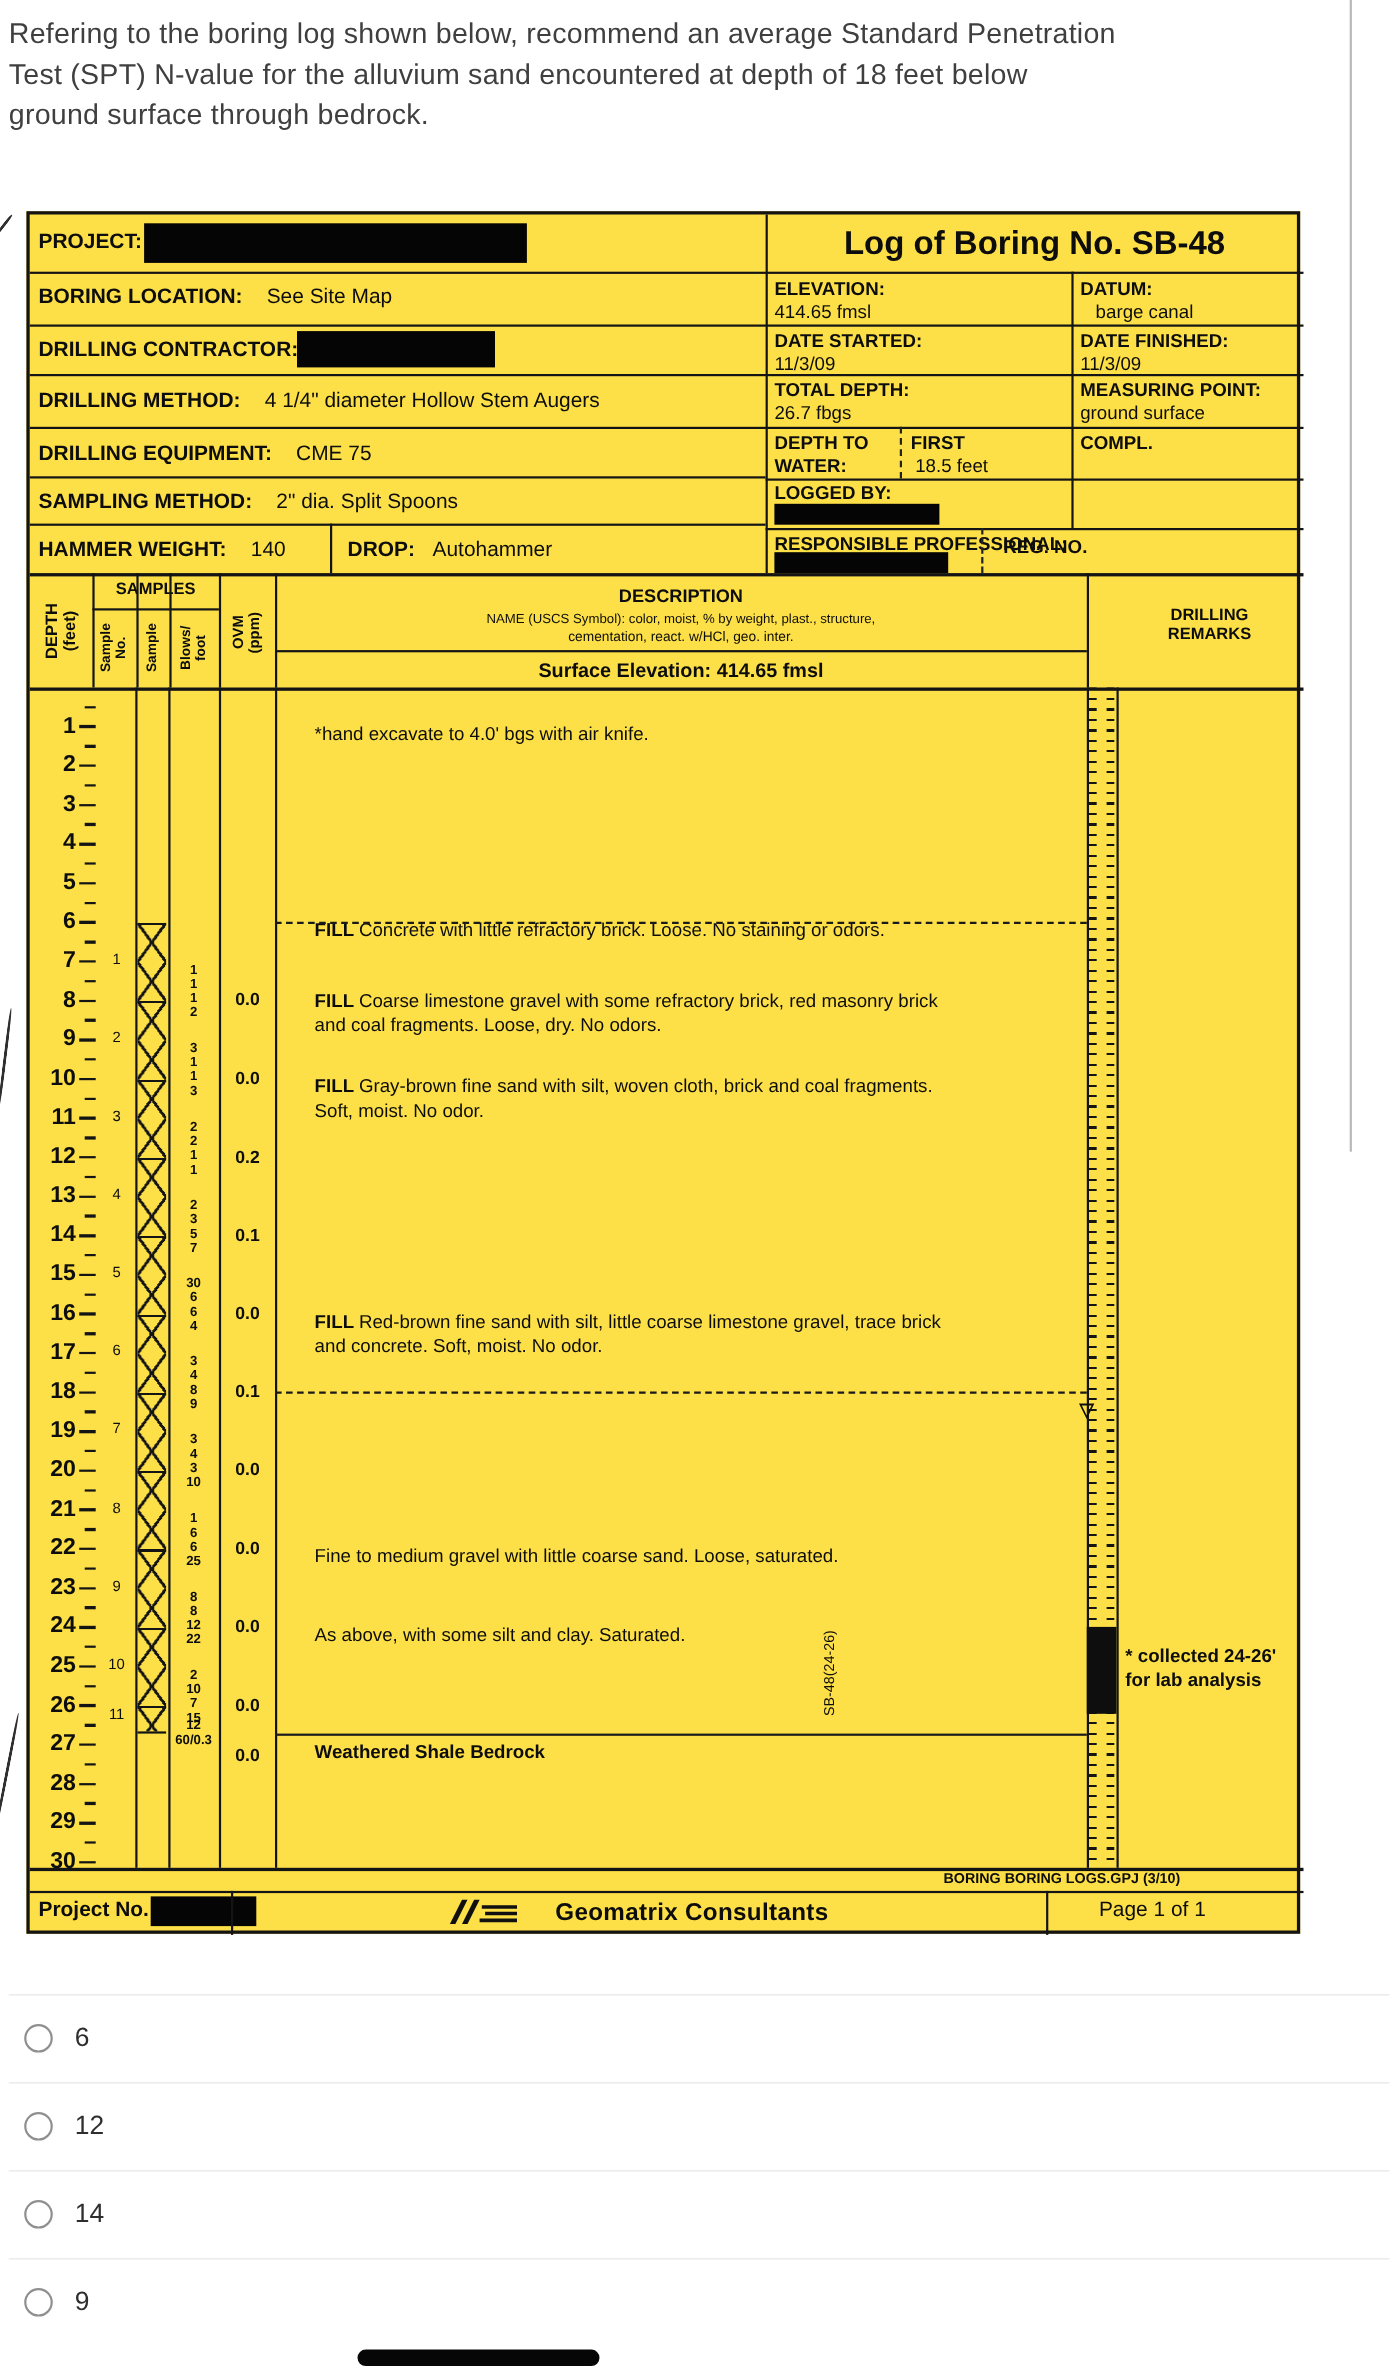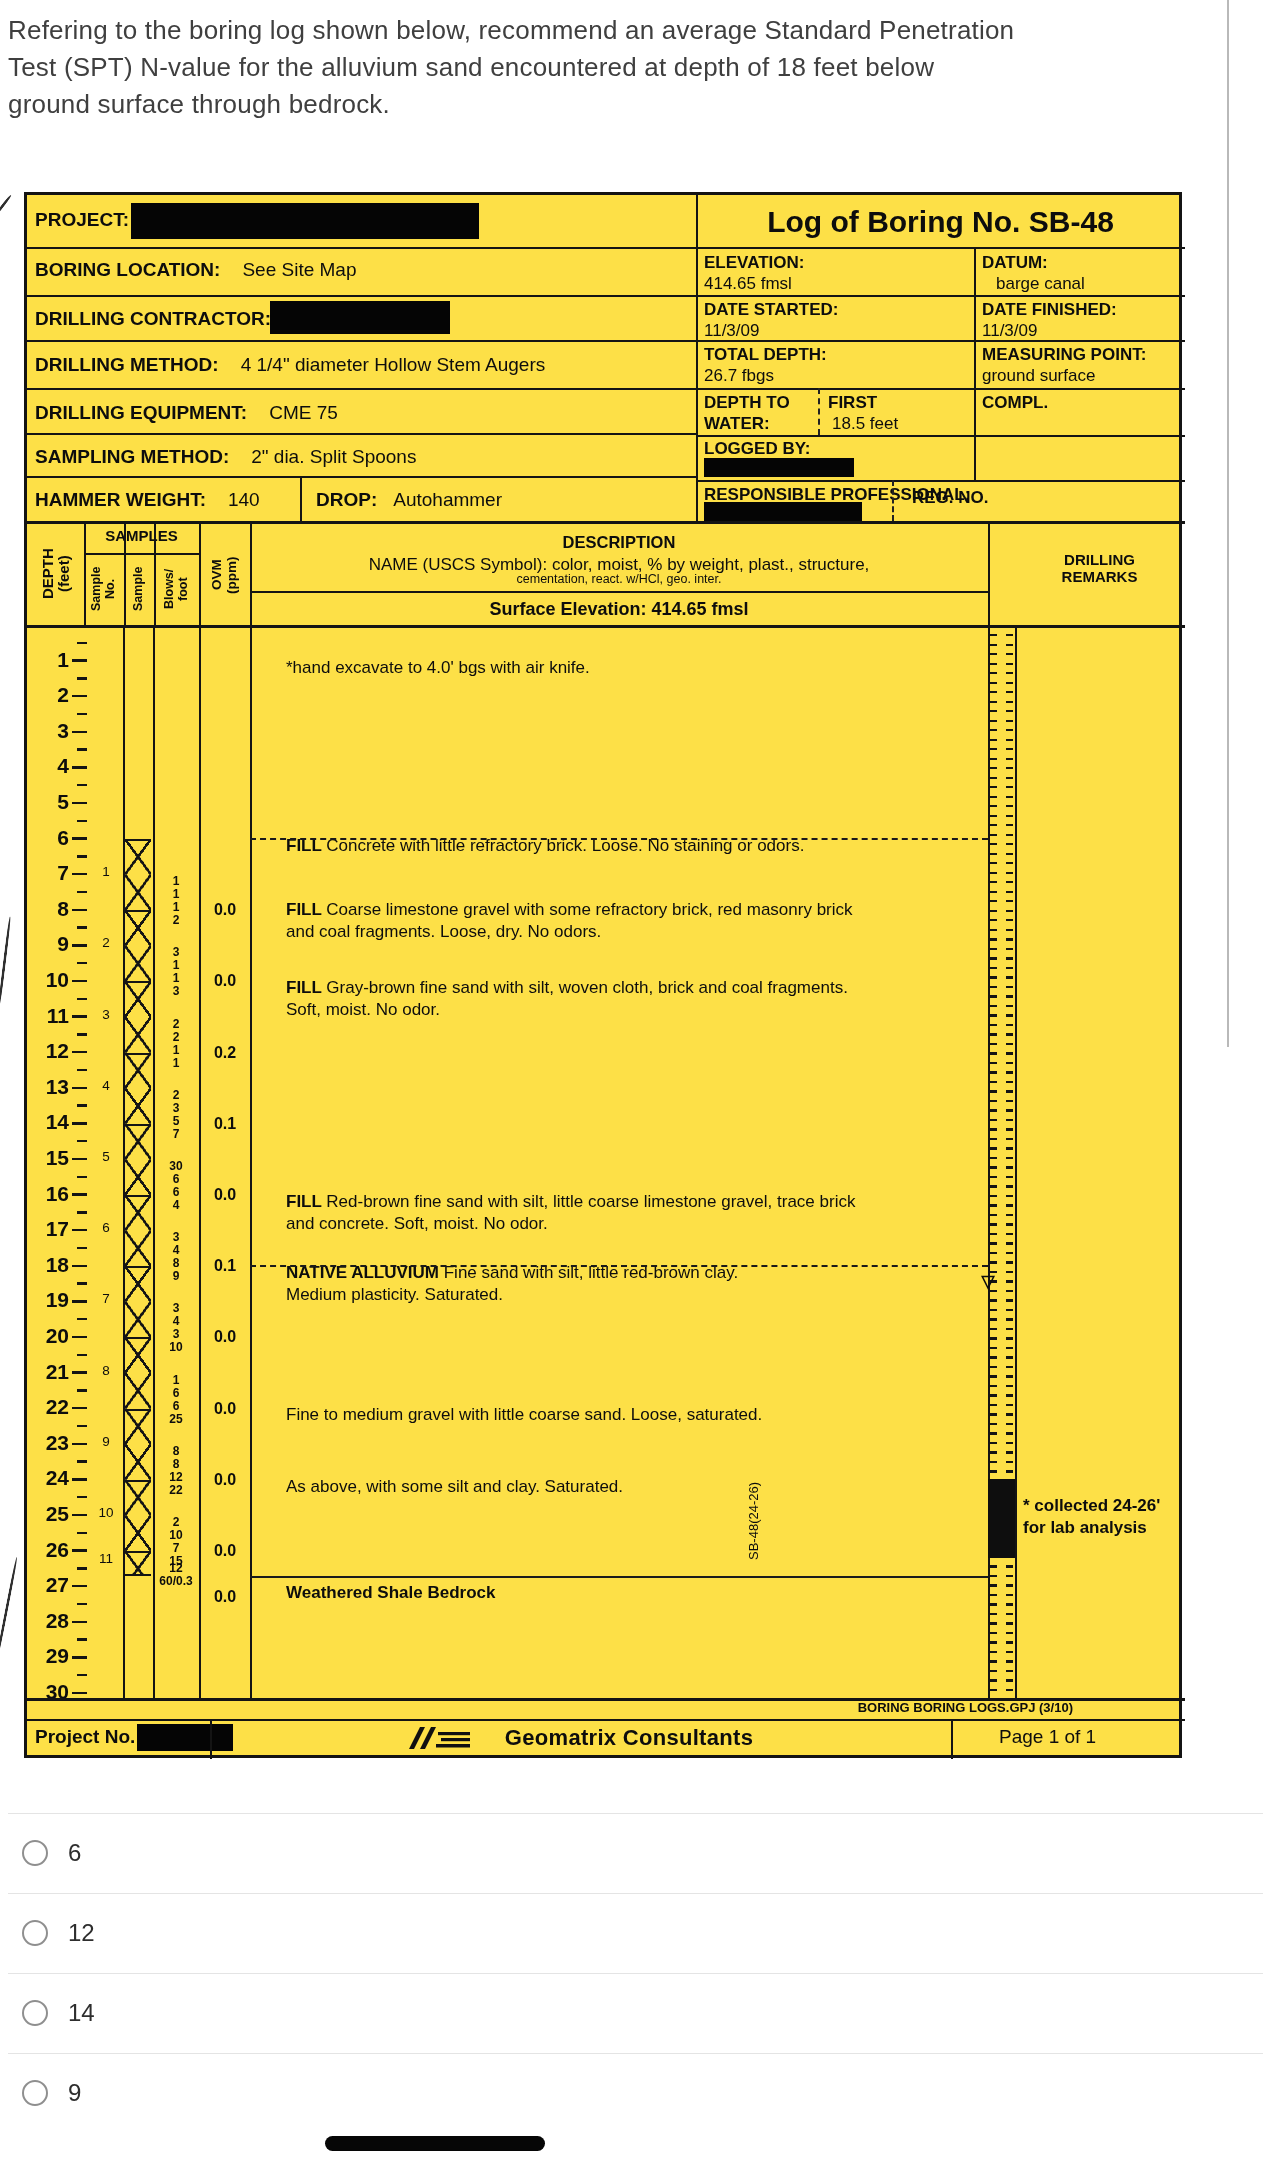--- a/index.html
+++ b/index.html
@@ -175,21 +175,21 @@
 (feet)</div>
   <div class="band-label" style="left:57px;top:332px;width:115px;font-size:15px">SAMPLES</div>
   <div class="vtext" style="left:57px;top:358px;width:40px;height:72px">Sample
 No.</div>
   <div class="vtext" style="left:97px;top:358px;width:30px;height:72px">Sample</div>
   <div class="vtext" style="left:127px;top:358px;width:45px;height:72px">Blows/
 foot</div>
   <div class="vtext" style="left:172px;top:334px;width:51px;height:92px;font-size:13.5px">OVM
 (ppm)</div>
   <div class="band-label" style="left:223px;top:338px;width:738px;font-size:16.5px;font-weight:600">DESCRIPTION</div>
-  <div class="band-label" style="left:223px;top:360px;width:738px;font-size:17px;font-weight:500">NAME (USCS Symbol): color, moist, % by weight, plast., structure,</div>
+  <div class="band-label" style="left:223px;top:360px;width:738px;font-size:12px;font-weight:500">NAME (USCS Symbol): color, moist, % by weight, plast., structure,</div>
   <div class="band-label" style="left:223px;top:377px;width:738px;font-size:12.5px;font-weight:500">cementation, react. w/HCl, geo. inter.</div>
   <div class="band-label" style="left:223px;top:404px;width:738px;font-size:18px;font-weight:600">Surface Elevation:  414.65 fmsl</div>
   <div class="band-label" style="left:961px;top:356px;width:197px;font-size:15px;white-space:pre-line;padding-left:26px">DRILLING
 REMARKS</div>
   <div class="hl" style="left:57px;top:358px;width:115px"></div>
   <div class="hl" style="left:223px;top:396px;width:738px"></div>
   <div class="vl" style="left:57px;top:326px;height:104px"></div>
   <div class="vl" style="left:97px;top:326px;height:104px"></div>
   <div class="vl" style="left:127px;top:326px;height:104px"></div>
   <div class="vl" style="left:172px;top:326px;height:104px"></div>
@@ -364,22 +364,20 @@
 60/0.3</div>
       <div class="s-ovm" style="top: 1356.28px;">0.0</div>
       <div class="stratum" style="top: 461.72px;"><span>*hand excavate to 4.0' bgs with air knife.</span></div>
       <div class="stratum" style="top: 639.72px;"><b>FILL  </b><span>Concrete with little refractory brick.  Loose.  No staining or odors.</span></div>
       <div class="stratum" style="top: 703.8px;"><b>FILL  </b><span>Coarse limestone gravel with some refractory brick, red masonry brick
 and coal fragments.  Loose, dry.  No odors.</span></div>
       <div class="stratum" style="top: 782.12px;"><b>FILL  </b><span>Gray-brown fine sand with silt, woven cloth, brick and coal fragments.
 Soft, moist.  No odor.</span></div>
       <div class="stratum" style="top: 995.72px;"><b>FILL  </b><span>Red-brown fine sand with silt, little coarse limestone gravel, trace brick
 and concrete.  Soft, moist.  No odor.</span></div>
-      <div class="stratum" style="top: 1066.92px;"><b>NATIVE ALLUVIUM  </b><span>Fine sand with silt, little red-brown clay.
-Medium plasticity.  Saturated.</span></div>
       <div class="stratum" style="top: 1209.32px;"><span>Fine to medium gravel with little coarse sand.  Loose, saturated.</span></div>
       <div class="stratum" style="top: 1387.32px;"><b>Weathered Shale Bedrock</b></div>
       <div class="stratum" style="top: 1280.52px;"><span>As above, with some silt and clay.  Saturated.</span></div>
       <div class="boundary dashed" style="top: 642.6px;"></div>
       <div class="boundary dashed" style="top: 1069.8px;"></div>
       <div class="boundary solid" style="top: 1381.3px;"></div>
       <div class="water-sym" style="top: 1075.82px;">▽</div>
       <div class="well-fill" style="top: 1284.4px; height: 78.32px;"></div>
     </div>
   <div class="hl thick" style="left:0;top:1503px;width:1158px"></div>

